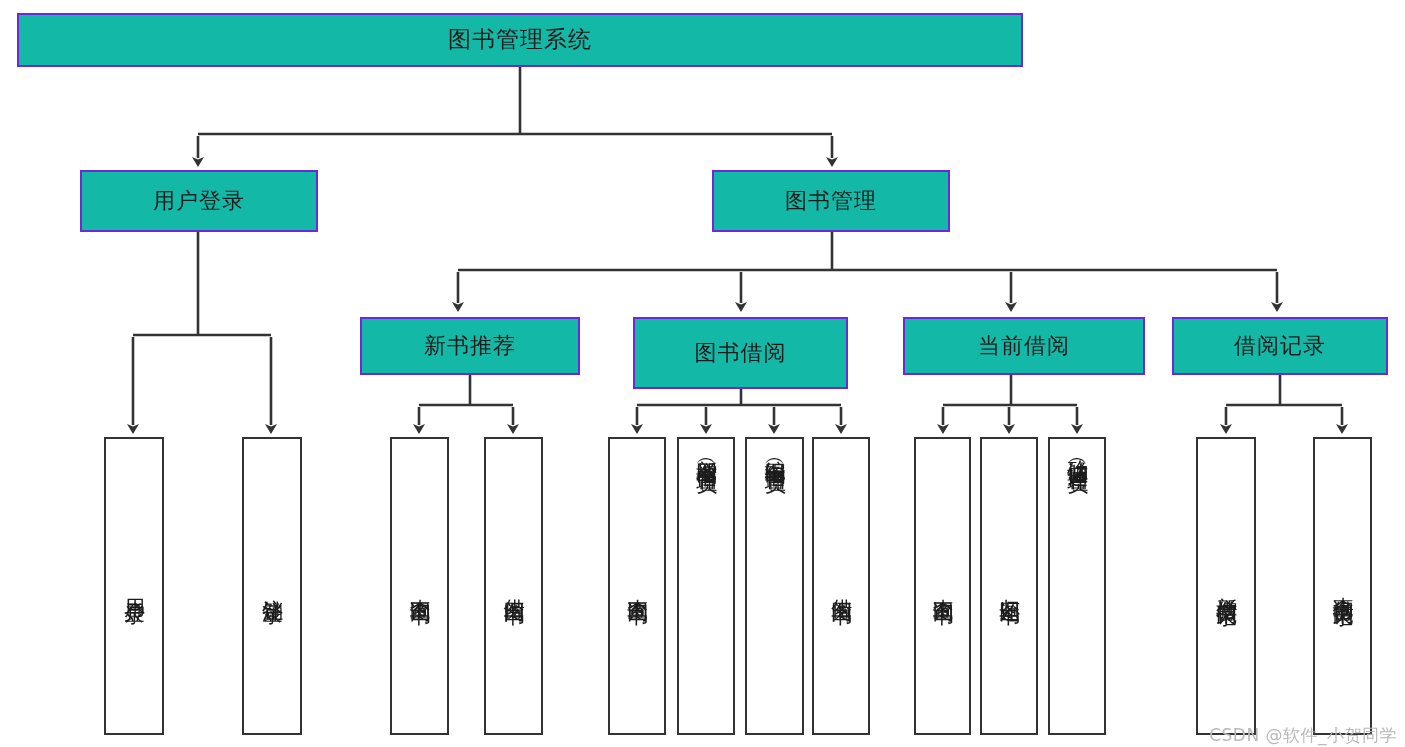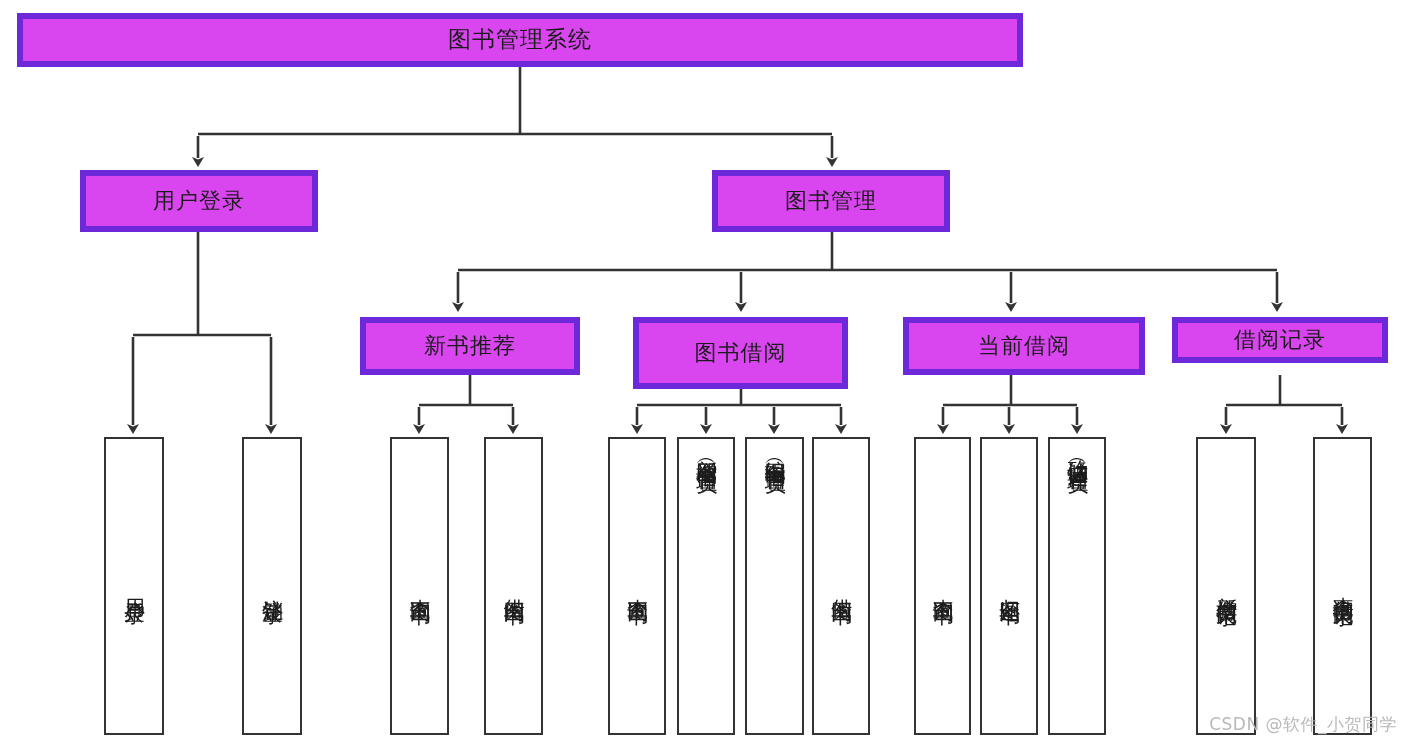--- a/index.html
+++ b/index.html
@@ -16,22 +16,22 @@
   }
   svg#wires{
     position:absolute;
     left:0;top:0;
     width:1405px;height:747px;
     pointer-events:none;
   }
   .node{
     position:absolute;
     box-sizing:border-box;
-    border:6px solid #6d28d9;
-    background:#d946ef;
+    border:2px solid #6d28d9;
+    background:#14b8a6;
     display:flex;
     align-items:center;
     justify-content:center;
     color:#1c1c1c;
   }
   .node.h{
     font-size:22px;
     line-height:1.1;
     letter-spacing:1px;
   }
@@ -53,21 +53,21 @@
     line-height:1.32;
     letter-spacing:2px;
     color:#1c1c1c;
     white-space:nowrap;
   }
   .leaf.mid{align-items:center;}
   .leaf.top{align-items:flex-start;padding-top:4px;}
   .watermark{
     position:absolute;
     right:8px;
-    bottom:11px;
+    bottom:0;
     font-size:17px;
     color:#b9b9b9;
     letter-spacing:0.5px;
     white-space:nowrap;
     margin-top:40px;
   }
 </style>
 </head>
 <body>
 
@@ -136,21 +136,21 @@
 
   <div class="node h" style="left:360px;top:317px;width:220px;height:58px;">
     <span>新书推荐</span>
   </div>
   <div class="node h" style="left:633px;top:317px;width:215px;height:72px;">
     <span>图书借阅</span>
   </div>
   <div class="node h" style="left:903px;top:317px;width:242px;height:58px;">
     <span>当前借阅</span>
   </div>
-  <div class="node h" style="left:1172px;top:317px;width:216px;height:46px;">
+  <div class="node h" style="left:1172px;top:317px;width:216px;height:58px;">
     <span>借阅记录</span>
   </div>
 
   <div class="leaf mid" style="left:104px;top:437px;width:60px;height:298px;">
     <span class="vtxt">用户登录</span>
   </div>
   <div class="leaf mid" style="left:242px;top:437px;width:60px;height:298px;">
     <span class="vtxt">注销登录</span>
   </div>
 

